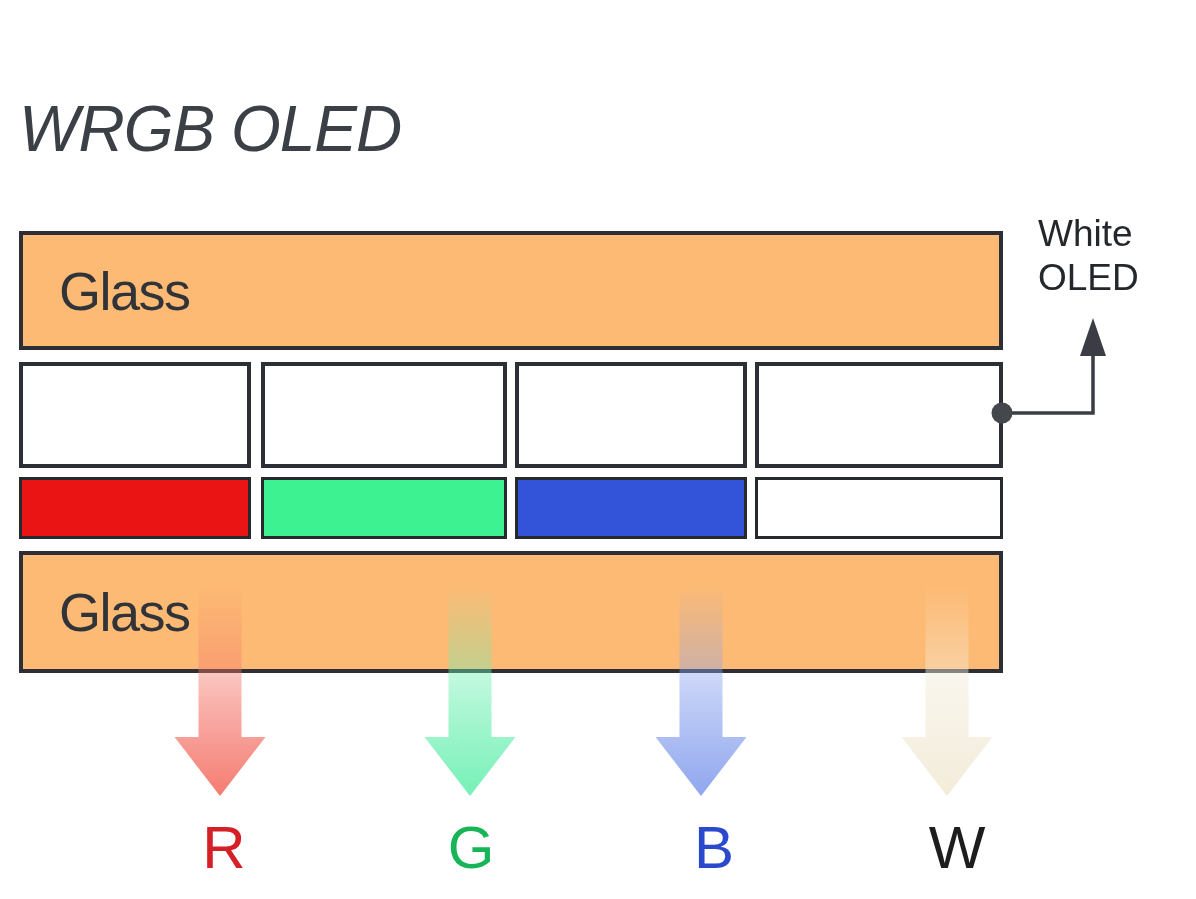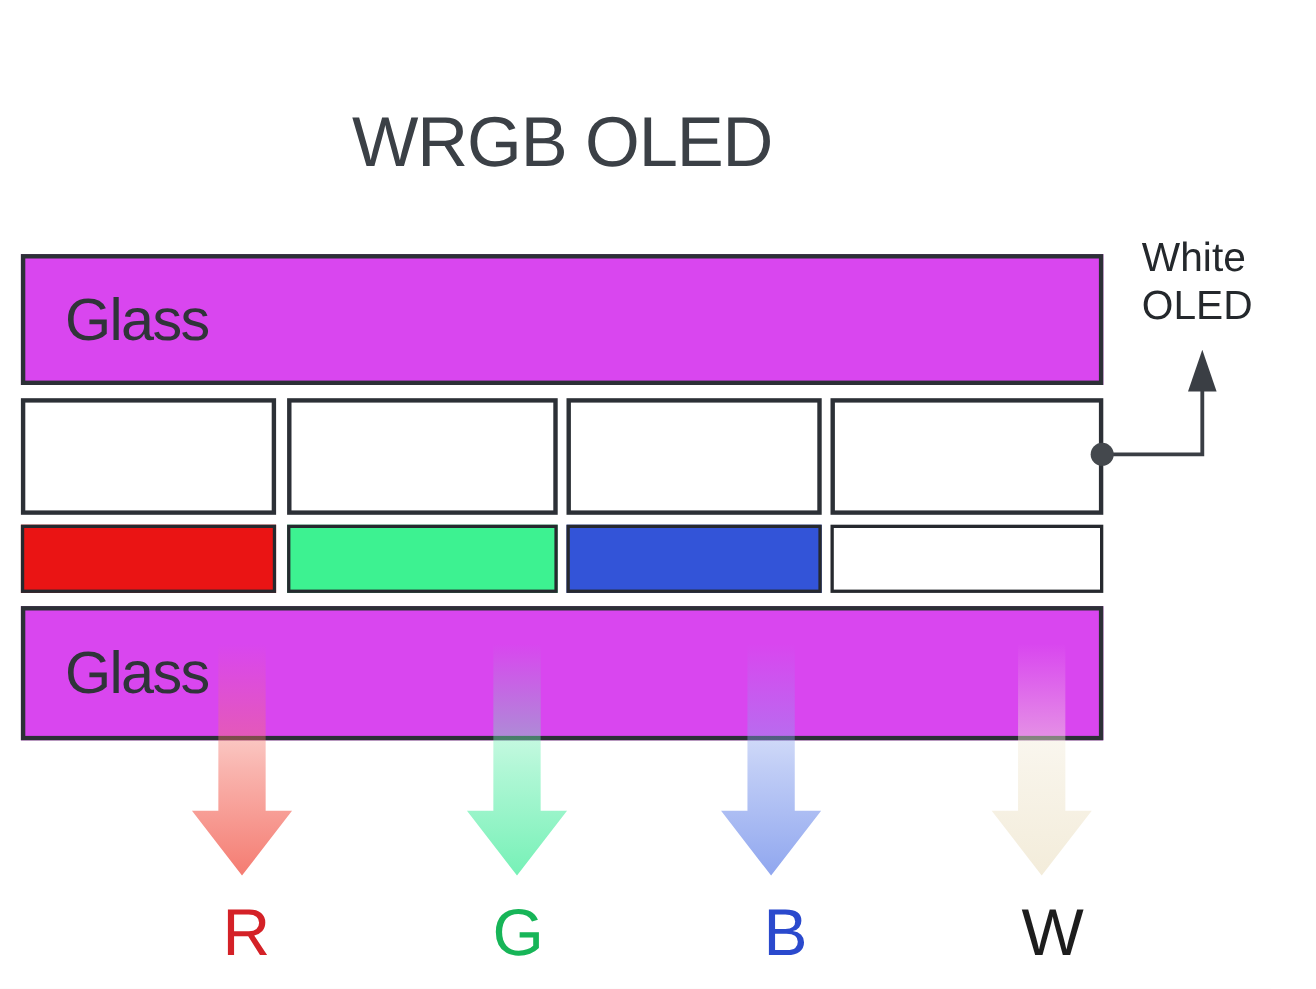--- a/index.html
+++ b/index.html
@@ -9,29 +9,30 @@
     background:#ffffff;
     overflow:hidden;
     font-family:"Liberation Sans", sans-serif;
     color:#33373c;
   }
   .abs{position:absolute;}
 
   
   .title{
     left:19px;top:92px;width:984px;
-    text-align:center;
+    text-align:left;
     font-size:64px;font-weight:500;letter-spacing:-1px;
     color:#3b4046;
+    font-style:italic;
   }
 
   
   .layer{
     box-sizing:border-box;
-    background:#d946ef;
+    background:#fdba74;
     border:4px solid #2c3036;
     display:flex;align-items:center;
   }
   .glass-top{left:19px;top:231px;width:984px;height:119px;}
   .glass-bottom{left:19px;top:551px;width:984px;height:122px;}
   .glass-label{
     padding-left:36px;
     font-size:54px;font-weight:300;letter-spacing:-1.5px;
     color:#303439;
   }

